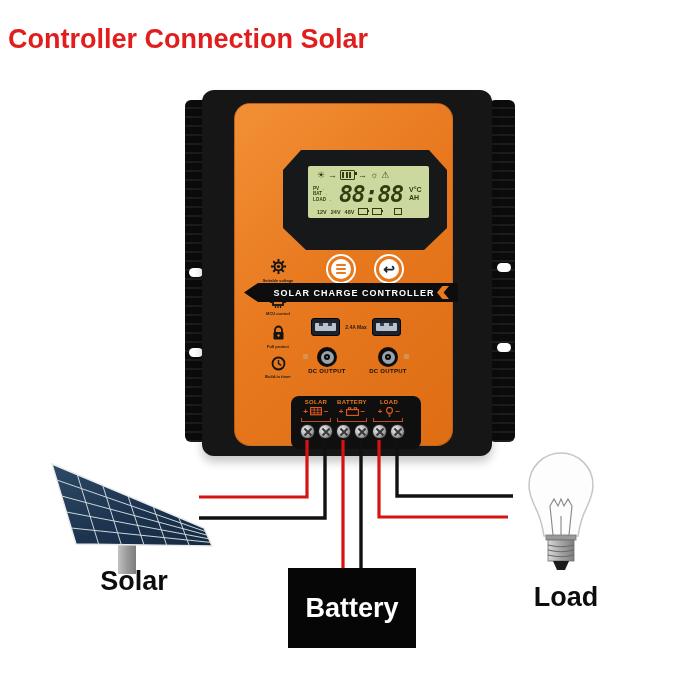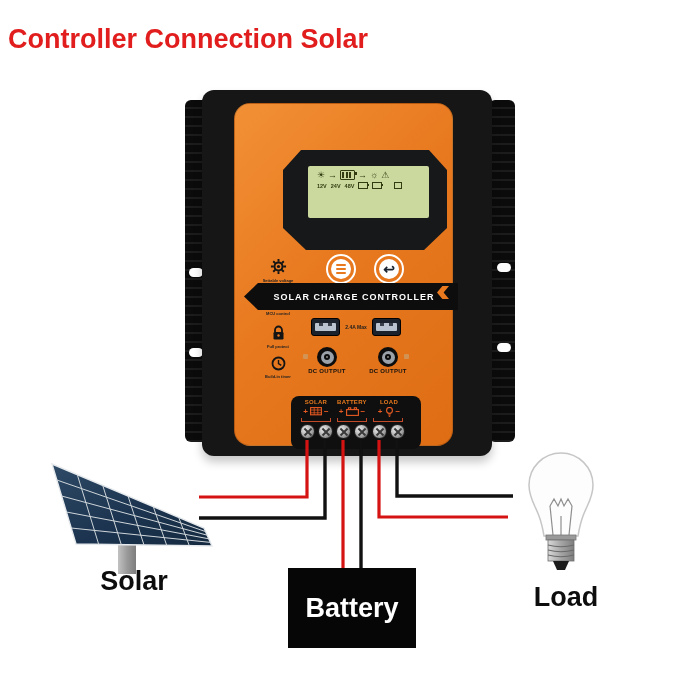--- a/index.html
+++ b/index.html
@@ -49,21 +49,21 @@
   .feature .flabel{display:block;font-size:4px;line-height:4.6px;color:#222;font-weight:bold;width:36px;}
 
   
   .round-btn{width:30px;height:30px;border:2px solid #ffffff;border-radius:50%;box-sizing:border-box;}
   .btn-inner{position:absolute;left:3px;top:3px;width:20px;height:20px;background:#ffffff;border-radius:50%;
              display:flex;align-items:center;justify-content:center;flex-direction:column;gap:2px;}
   .menu-bar{width:10px;height:2px;background:#e8791f;border-radius:1px;}
   .return-glyph{font-size:14px;font-weight:bold;color:#17222e;line-height:14px;}
 
   
-  #banner{left:244px;top:283px;width:214px;height:27px;background:#0d0d0d;
+  #banner{left:244px;top:283px;width:214px;height:19px;background:#0d0d0d;
           clip-path:polygon(0 50%,14px 0,100% 0,100% 100%,14px 100%);
           display:flex;align-items:center;justify-content:center;}
   #banner span{color:#ffffff;font-size:9px;font-weight:bold;letter-spacing:1px;padding-left:6px;}
   #banner-chevron{left:437px;top:286px;width:12px;height:13px;background:#e8791f;
           clip-path:polygon(100% 0,45% 0,0 50%,45% 100%,100% 100%,55% 50%);}
 
   
   .usb-port{top:318px;width:29px;height:18px;background:#1c222b;border:1px solid #000;border-radius:3px;box-sizing:border-box;}
   .usb-metal{position:absolute;left:3px;top:4px;width:21px;height:8px;background:#b9c2cf;border-radius:1px;}
   .usb-metal::before{content:"";position:absolute;left:4px;top:0;width:4px;height:3px;background:#39404a;}
@@ -116,20 +116,41 @@
 
   <div id="lcd-bezel" class="abs"></div>
   <div id="lcd-screen" class="abs">
     <div class="lcd-row1">
       <span>☀</span>
       <span>→</span>
       <span class="bat-ico"></span>
       <span>→</span>
       <span>☼</span>
       <span>⚠</span>
+    </div>
+    <div class="lcd-row2">
+      <div class="chan-stack">
+        <span class="chan">
+            <span>PV</span>
+            <span>→</span>
+          </span>
+        <span class="chan">
+            <span>BAT</span>
+            <span>→</span>
+          </span>
+        <span class="chan">
+            <span>LOAD</span>
+            <span>→</span>
+          </span>
+      </div>
+      <div class="lcd-digits">88:88</div>
+      <div class="unit-stack">
+        <span class="unit">V°C</span>
+        <span class="unit">AH</span>
+      </div>
     </div>
     <div class="lcd-row3">
       <span>12V</span>
       <span>24V</span>
       <span>48V</span>
       <span class="mini-bat"></span>
       <span class="mini-bat"></span>
       <span class="mini-sq"></span>
     </div>
   </div>

